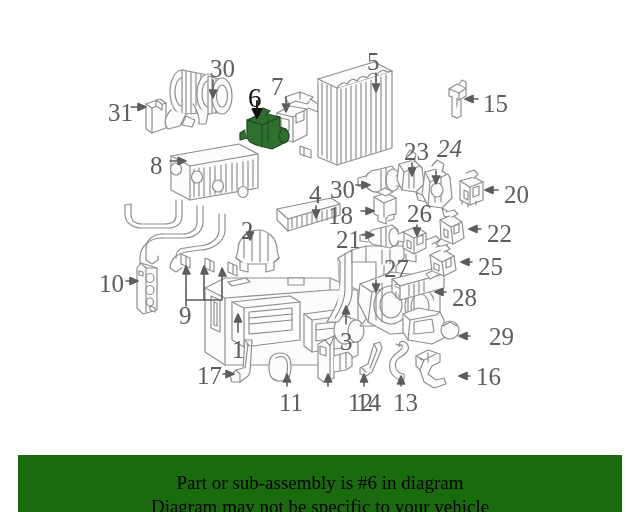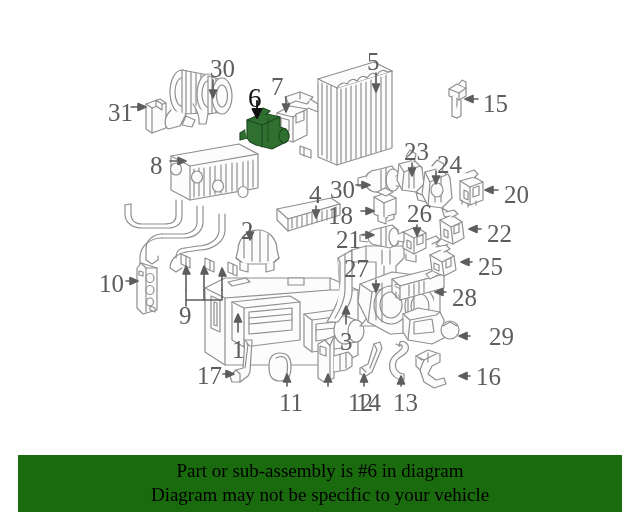--- a/index.html
+++ b/index.html
@@ -39,21 +39,21 @@
     left: 18px;
     top: 455px;
     width: 604px;
     height: 57px;
     background: #1a6b0d;
     color: #000000;
     text-align: center;
     font-family: "Liberation Serif", serif;
     font-size: 19px;
     line-height: 24px;
-    padding-top: 4px;
+    padding-top: 16px;
     box-sizing: border-box;
   }
   #banner div { white-space: nowrap; }
 </style>
 </head>
 <body>
 
 <div id="page">
 
   <svg id="diagram-svg" viewBox="0 0 640 455">
@@ -491,31 +491,31 @@
   </svg>
 
   <div class="callout" style="left:108px; top:100px;">31</div>
   <div class="callout" style="left:201px; top:56px;margin-left:9px;">30</div>
   <div class="callout highlight" style="left:248px; top:85px; font-size:27px;">6</div>
   <div class="callout" style="left:271px; top:74px;">7</div>
   <div class="callout" style="left:367px; top:49px;">5</div>
   <div class="callout" style="left:483px; top:91px;">15</div>
   <div class="callout" style="left:150px; top:153px;">8</div>
   <div class="callout" style="left:404px; top:139px;">23</div>
-  <div class="callout" style="left:437px; top:152px;">24</div>
+  <div class="callout" style="left:437px; top:136px;font-style:italic;">24</div>
   <div class="callout" style="left:330px; top:177px;">30</div>
   <div class="callout" style="left:504px; top:182px;">20</div>
   <div class="callout" style="left:309px; top:182px;">4</div>
   <div class="callout" style="left:328px; top:203px;">18</div>
   <div class="callout" style="left:407px; top:201px;">26</div>
   <div class="callout" style="left:487px; top:221px;">22</div>
   <div class="callout" style="left:336px; top:227px;">21</div>
   <div class="callout" style="left:241px; top:218px;">2</div>
   <div class="callout" style="left:478px; top:254px;">25</div>
-  <div class="callout" style="left:344px; top:256px;">27</div>
+  <div class="callout" style="left:384px; top:256px;">27</div>
   <div class="callout" style="left:452px; top:285px;">28</div>
   <div class="callout" style="left:99px; top:271px;">10</div>
   <div class="callout" style="left:179px; top:303px;">9</div>
   <div class="callout" style="left:232px; top:337px;">1</div>
   <div class="callout" style="left:340px; top:329px;">3</div>
   <div class="callout" style="left:476px; top:324px;margin-left:13px;">29</div>
   <div class="callout" style="left:197px; top:363px;">17</div>
   <div class="callout" style="left:476px; top:364px;">16</div>
   <div class="callout" style="left:279px; top:390px;">11</div>
   <div class="callout" style="left:320px; top:390px;margin-left:28px;">12</div>

